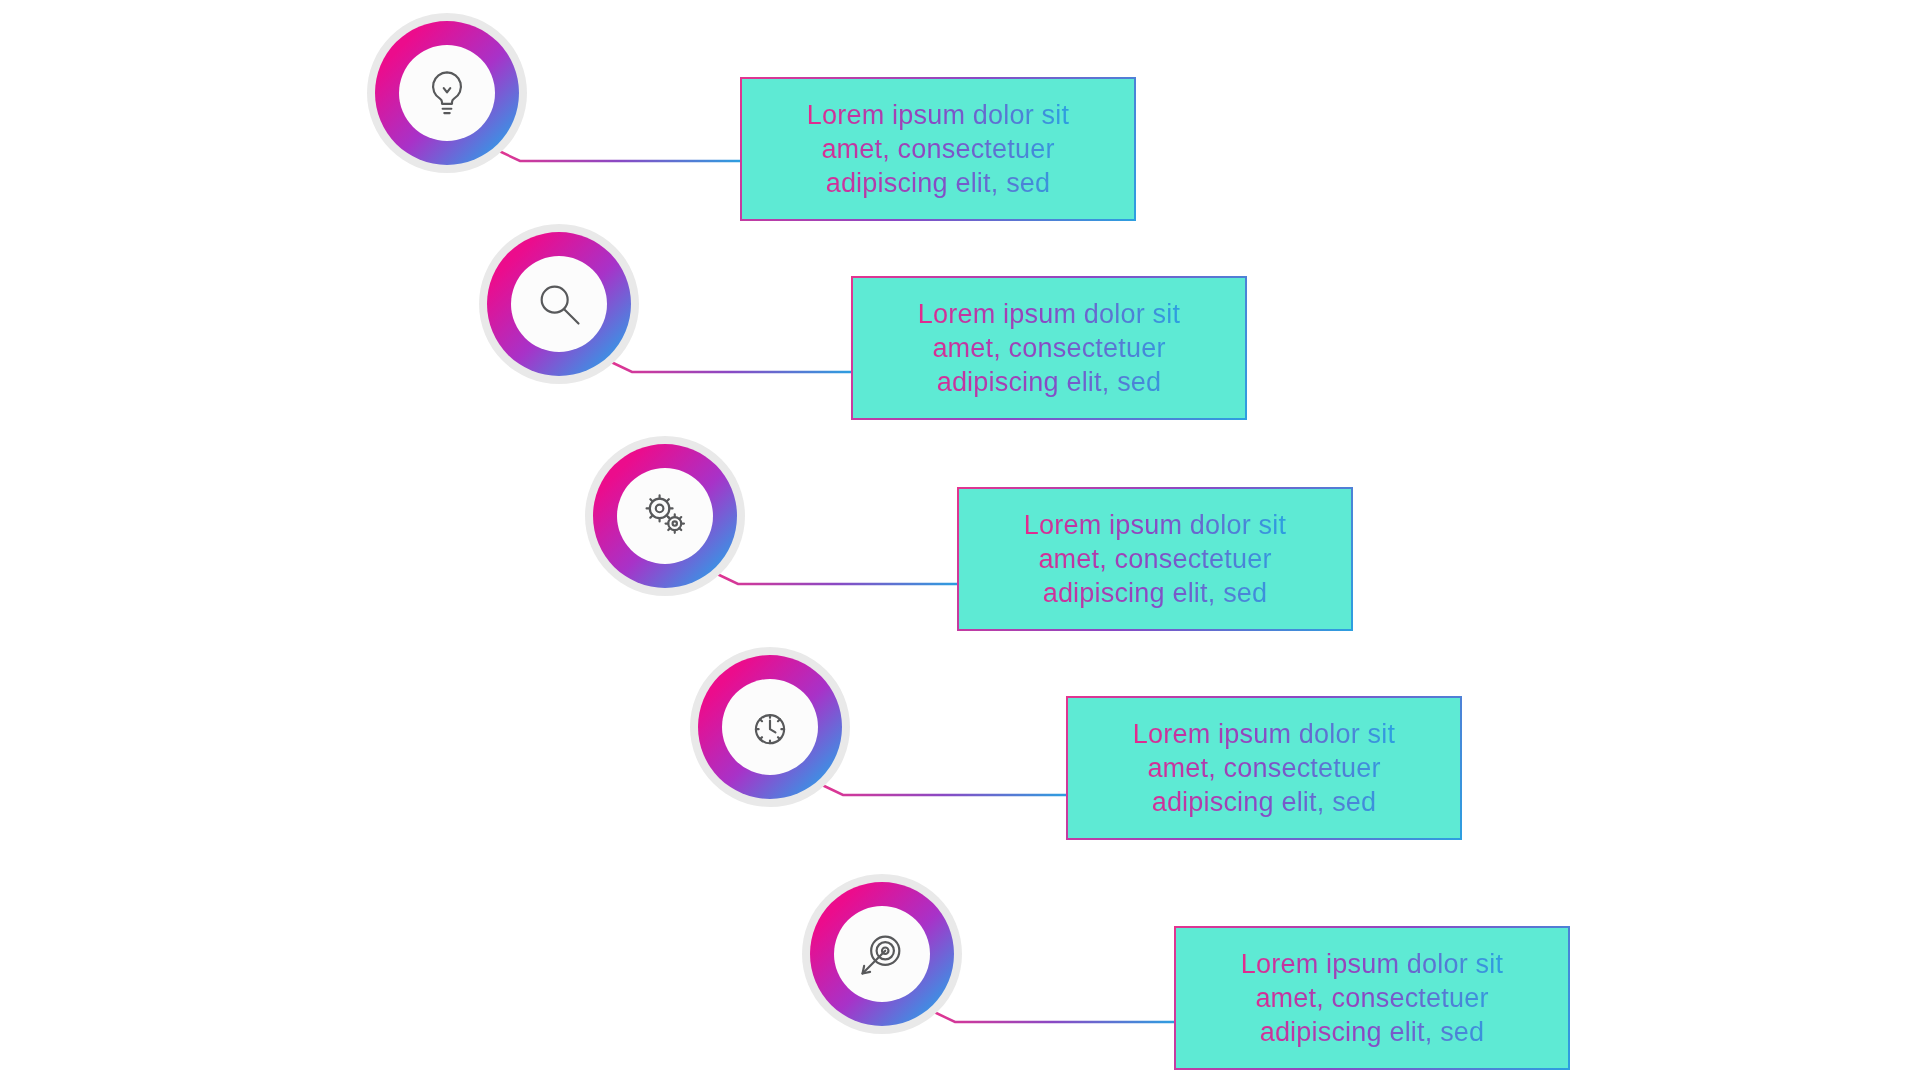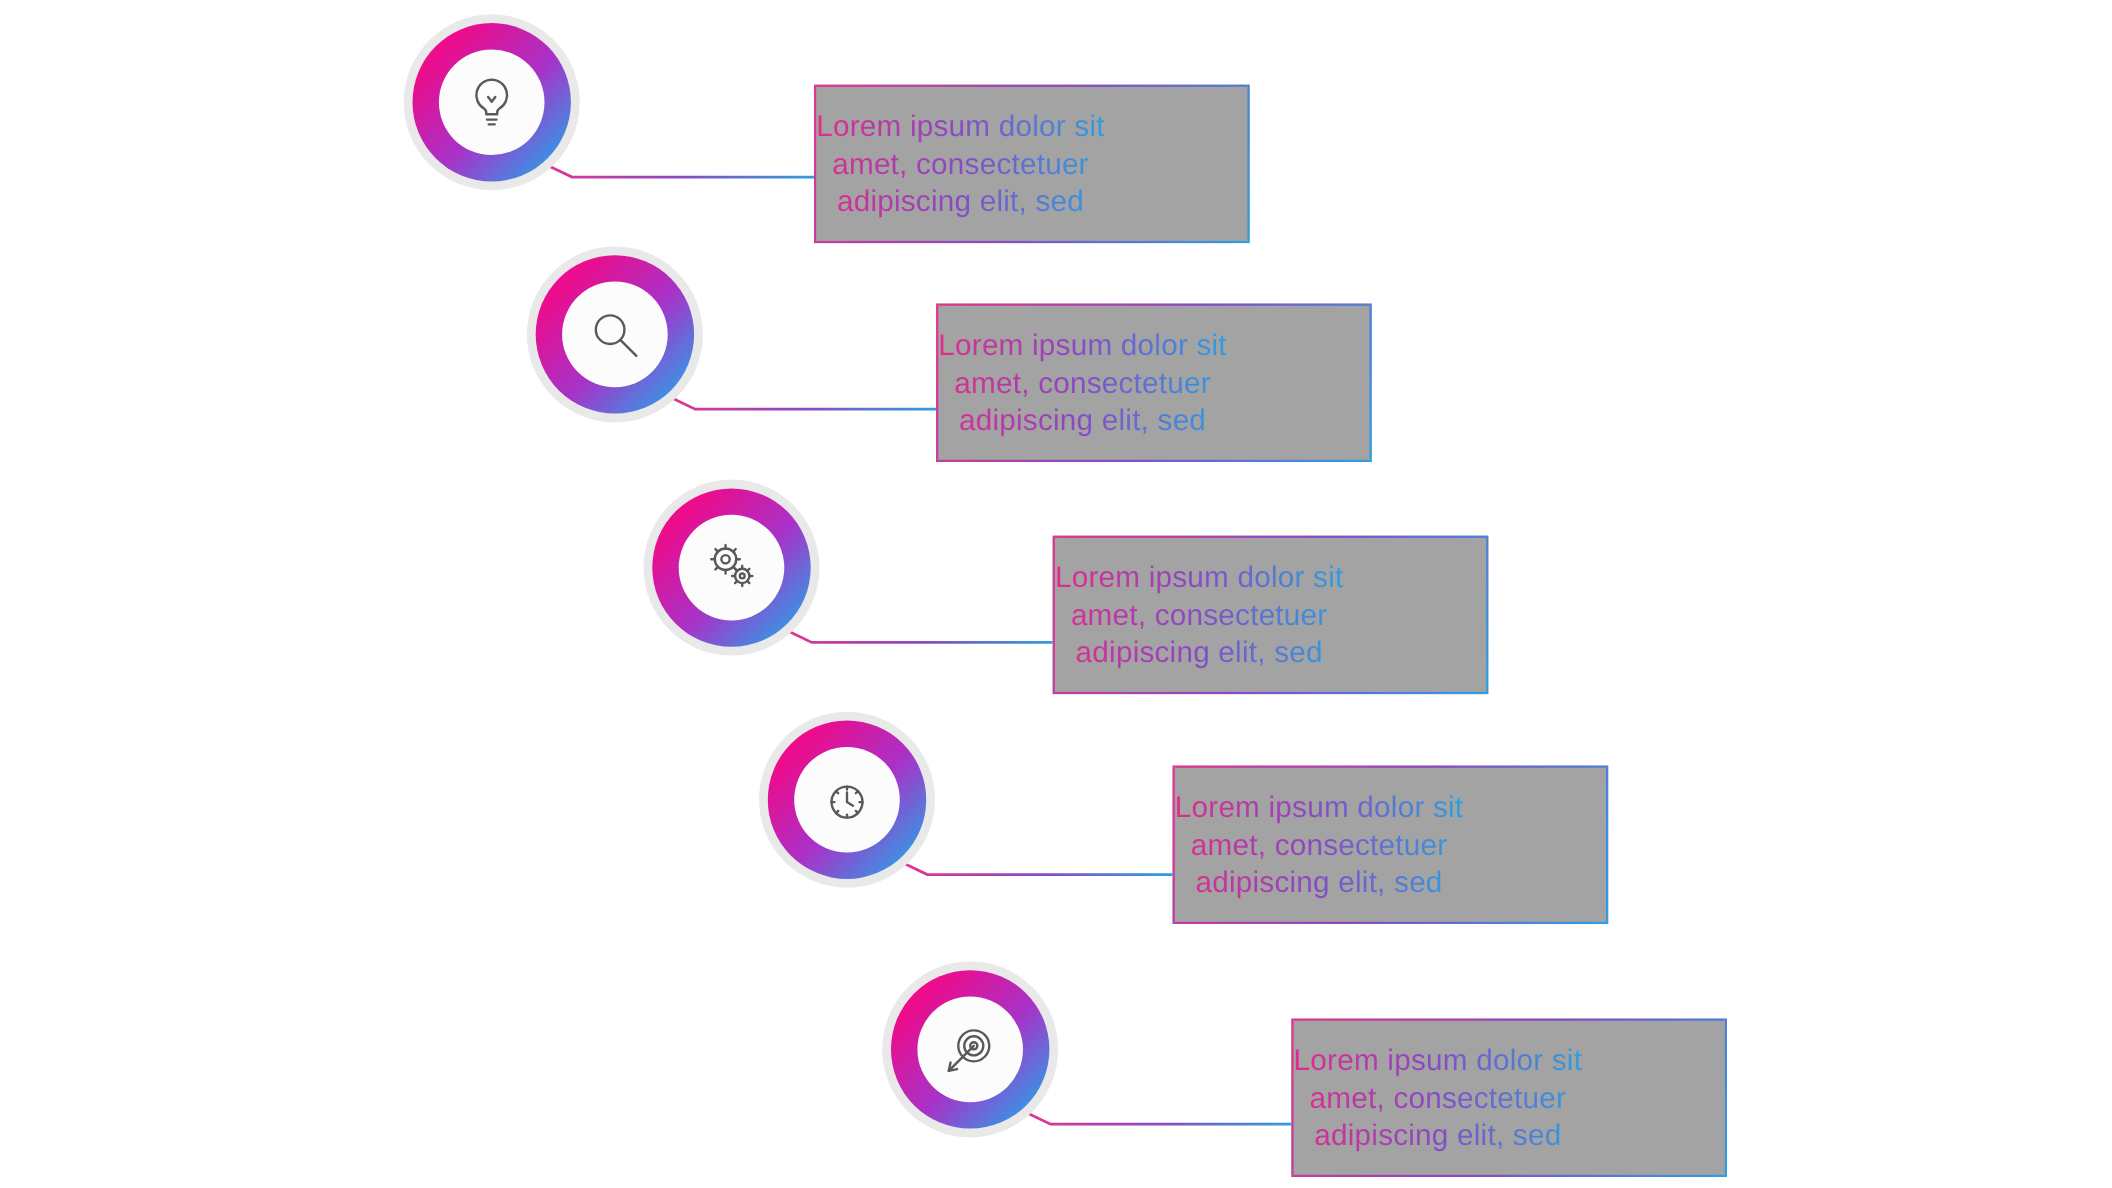--- a/index.html
+++ b/index.html
@@ -57,25 +57,26 @@
   .b2 { left: 479px; top: 224px; }
   .b3 { left: 585px; top: 436px; }
   .b4 { left: 690px; top: 647px; }
   .b5 { left: 802px; top: 874px; }
 
   
   .card {
     position: absolute;
     width: 392px;
     height: 140px;
-    background: #a3a3a3;
+    background: #5eead4;
     border: 2px solid;
     border-image: linear-gradient(120deg, #e3348f 0%, #8a49c4 50%, #2d9fe0 100%) 1;
     display: flex;
     align-items: center;
+    justify-content: center;
     text-align: center;
   }
   .card-text {
     font-size: 27px;
     line-height: 34px;
     font-weight: 500;
     letter-spacing: 0.2px;
     background: linear-gradient(90deg, #e42a8d 0%, #8a49c4 48%, #2d9fe0 100%);
     -webkit-background-clip: text;
     background-clip: text;

